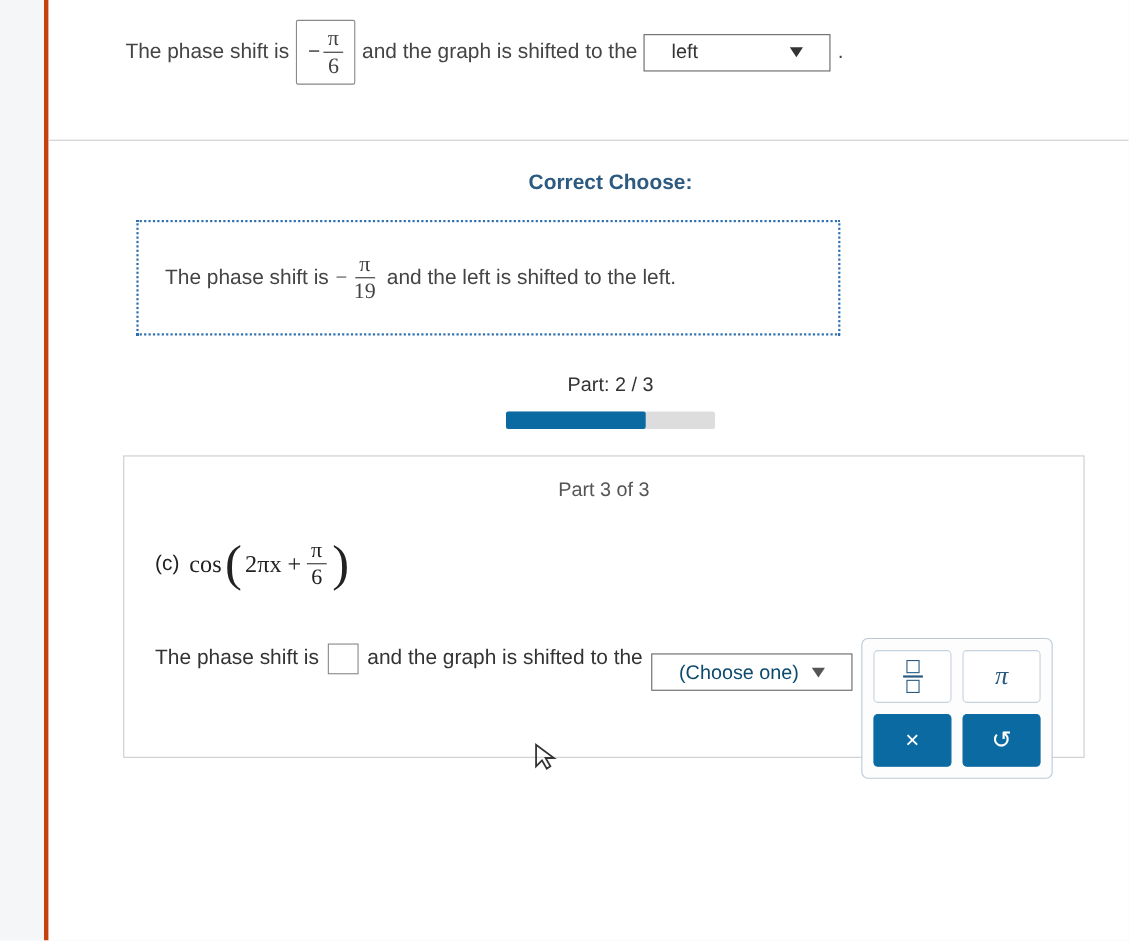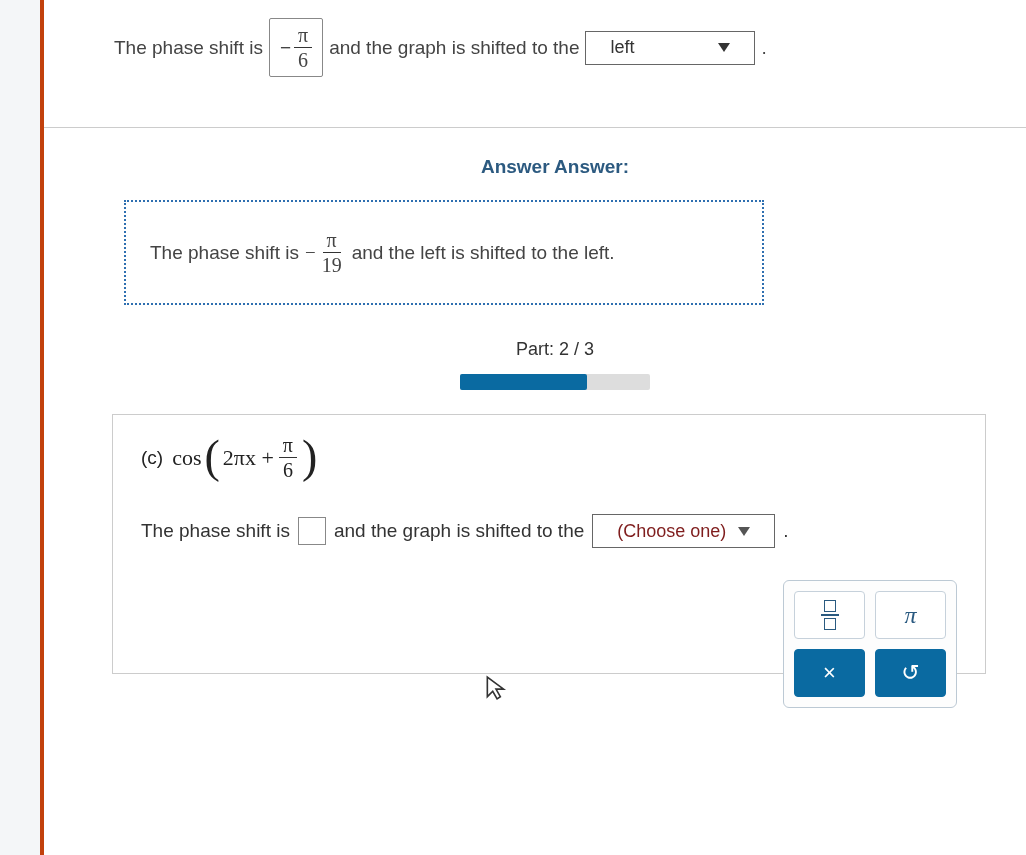--- a/index.html
+++ b/index.html
@@ -142,21 +142,22 @@
     flex-wrap: wrap;
     gap: 8px;
   }
   .small-input-box {
     width: 28px;
     height: 28px;
     border: 1px solid #888;
     display: inline-block;
   }
   .select-ghost {
-    color: #7f1d1d;
+    color: #0c4a6e;
+    margin-top: 25px;
   }
   .tool-panel {
     position: absolute;
     right: 28px;
     top: 165px;
     border: 1px solid #bcc9d4;
     border-radius: 6px;
     background: #fdfdfd;
     padding: 10px;
     width: 174px;
@@ -221,21 +222,21 @@
       <span>and the graph is shifted to the</span>
       <span class="select-box">
         <span>left</span>
         <span class="tri"></span>
       </span>
       <span class="period">.</span>
     </div>
   </div>
 
   <div class="correct-area">
-    <div class="correct-label">Answer Answer:</div>
+    <div class="correct-label">Correct Choose:</div>
     <div class="dashed-box">
       <span>The phase shift is</span>
       <span style="display:inline-flex;align-items:center;font-family:'Times New Roman',serif;">
         <span style="margin-right:2px;">−</span>
         <span class="frac">
           <span class="num">π</span>
           <span class="den">19</span>
         </span>
       </span>
       <span>and the left is shifted to the left.</span>
@@ -243,20 +244,21 @@
   </div>
 
   <div class="progress-area">
     <span>Part: 2 / 3</span>
     <div class="progress-bar">
       <div class="progress-fill"></div>
     </div>
   </div>
 
   <div class="part3">
+    <div class="part3-header">Part 3 of 3</div>
 
     <div class="equation">
       <span style="margin-right:6px;font-family:Arial,sans-serif;font-size:19px;">(c)</span>
       <span>cos</span>
       <span class="paren-tall">(</span>
       <span>2πx +</span>
       <span class="frac" style="margin:0 2px;">
         <span class="num">π</span>
         <span class="den">6</span>
       </span>

